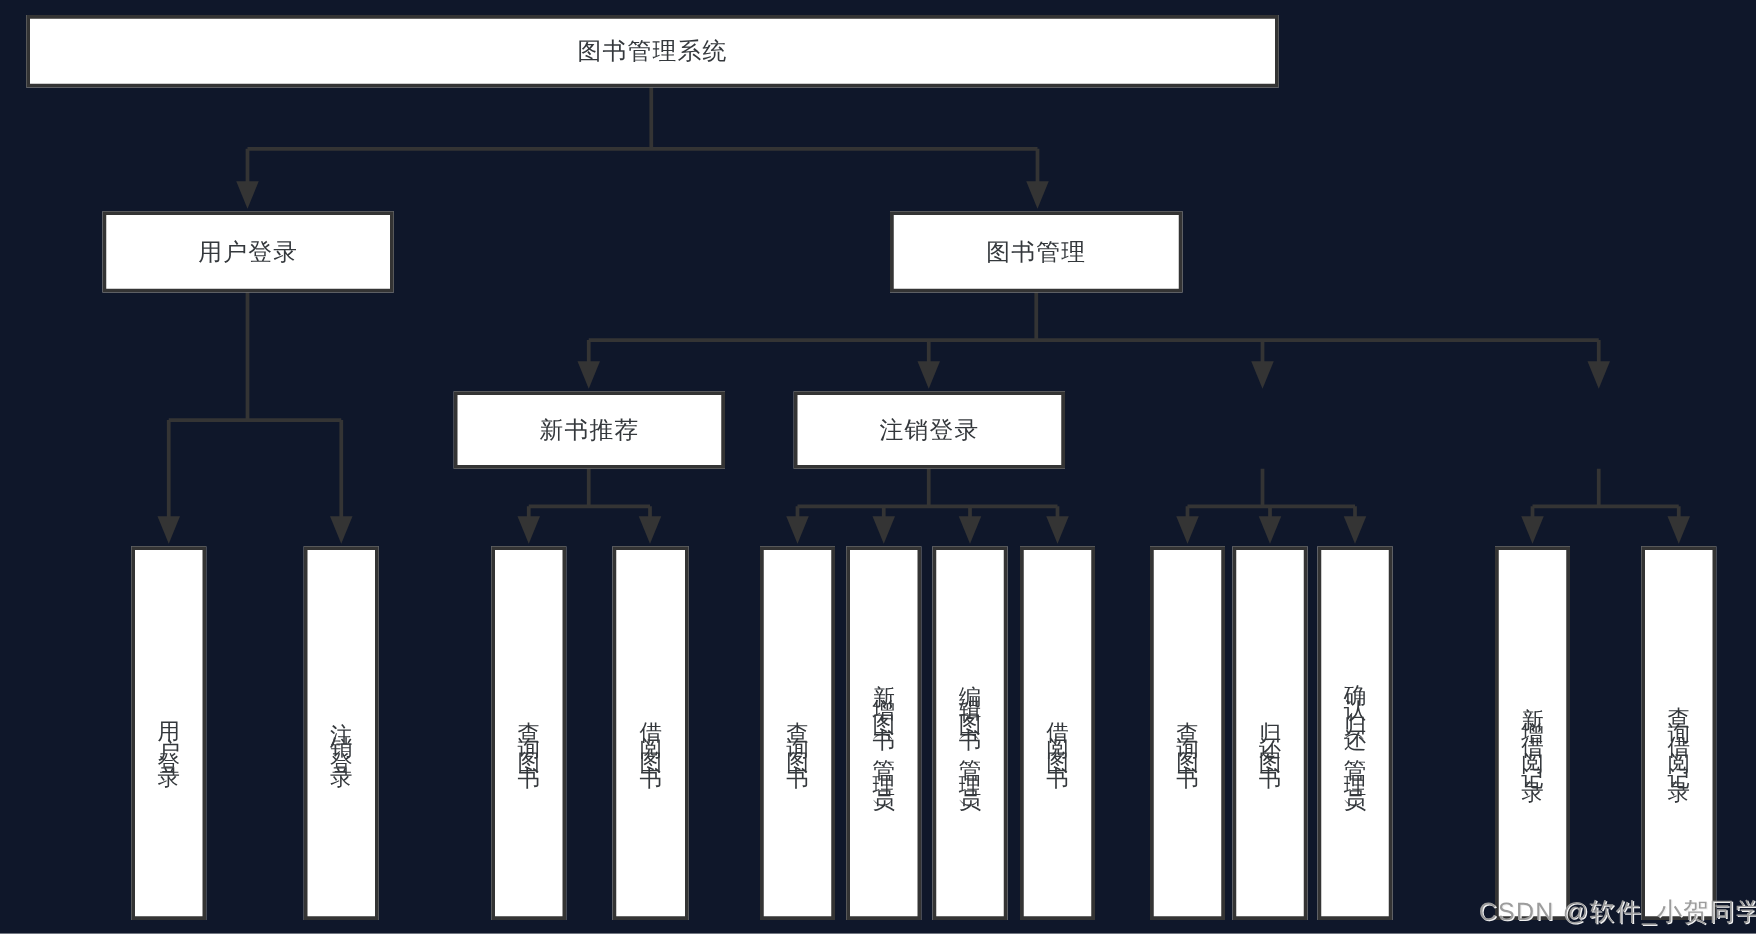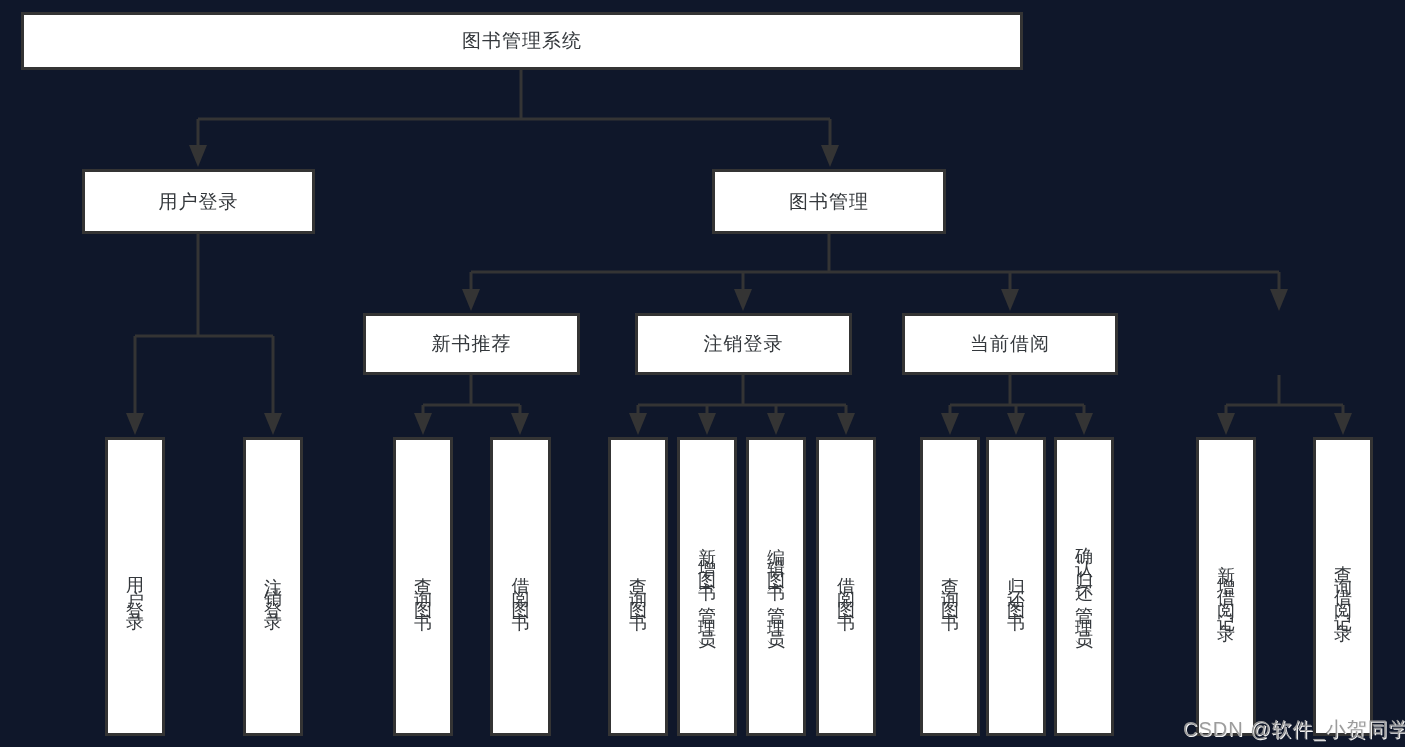--- a/index.html
+++ b/index.html
@@ -86,21 +86,20 @@
     </g>
   </svg>
 
   <div class="box h" style="left:21px;top:12px;width:1002px;height:58px;">图书管理系统</div>
 
   <div class="box h" style="left:82px;top:169px;width:233px;height:65px;">用户登录</div>
   <div class="box h" style="left:712px;top:169px;width:234px;height:65px;font-family:Liberation Serif, serif;">图书管理</div>
 
   <div class="box h" style="left:363px;top:313px;width:217px;height:62px;">新书推荐</div>
   <div class="box h" style="left:635px;top:313px;width:217px;height:62px;">注销登录</div>
-  <div class="box h" style="left:902px;top:313px;width:216px;height:62px;">当前借阅</div>
 
   <div class="box v" style="left:105px;top:437px;width:60px;height:299px;">
     <span class="vtext">用户登录</span>
   </div>
   <div class="box v" style="left:243px;top:437px;width:60px;height:299px;">
     <span class="vtext">注销登录</span>
   </div>
 
   <div class="box v" style="left:393px;top:437px;width:60px;height:299px;">
     <span class="vtext">查询图书</span>

